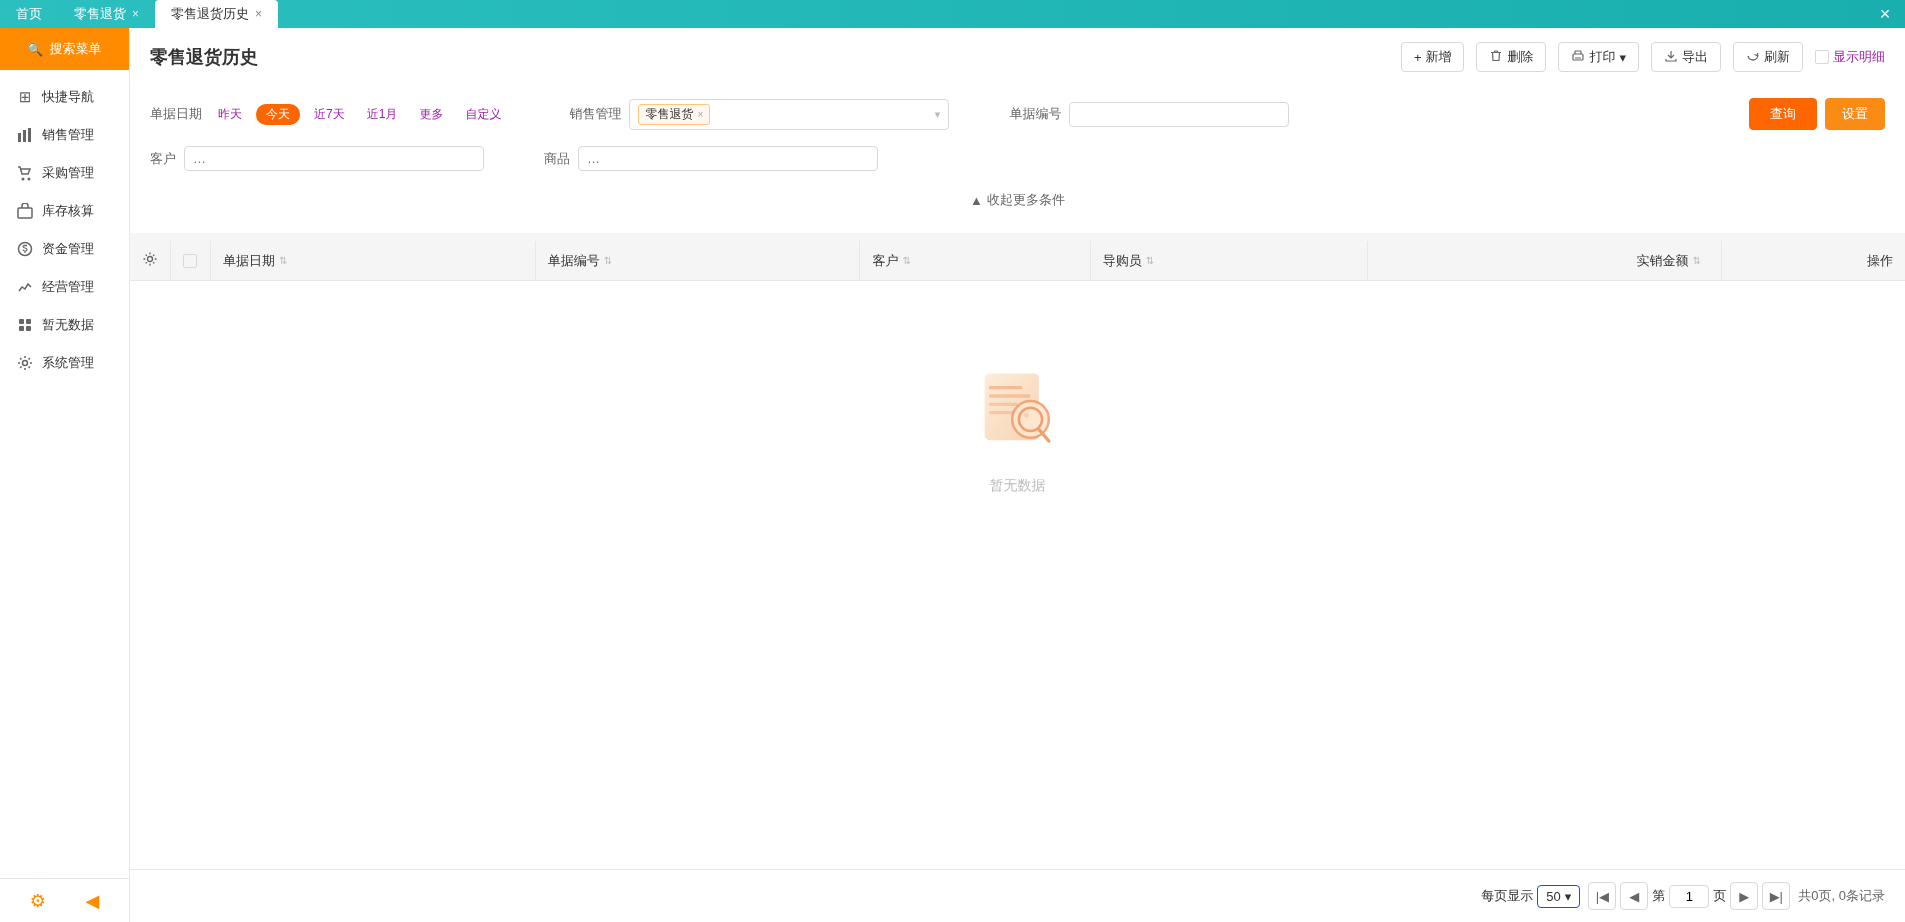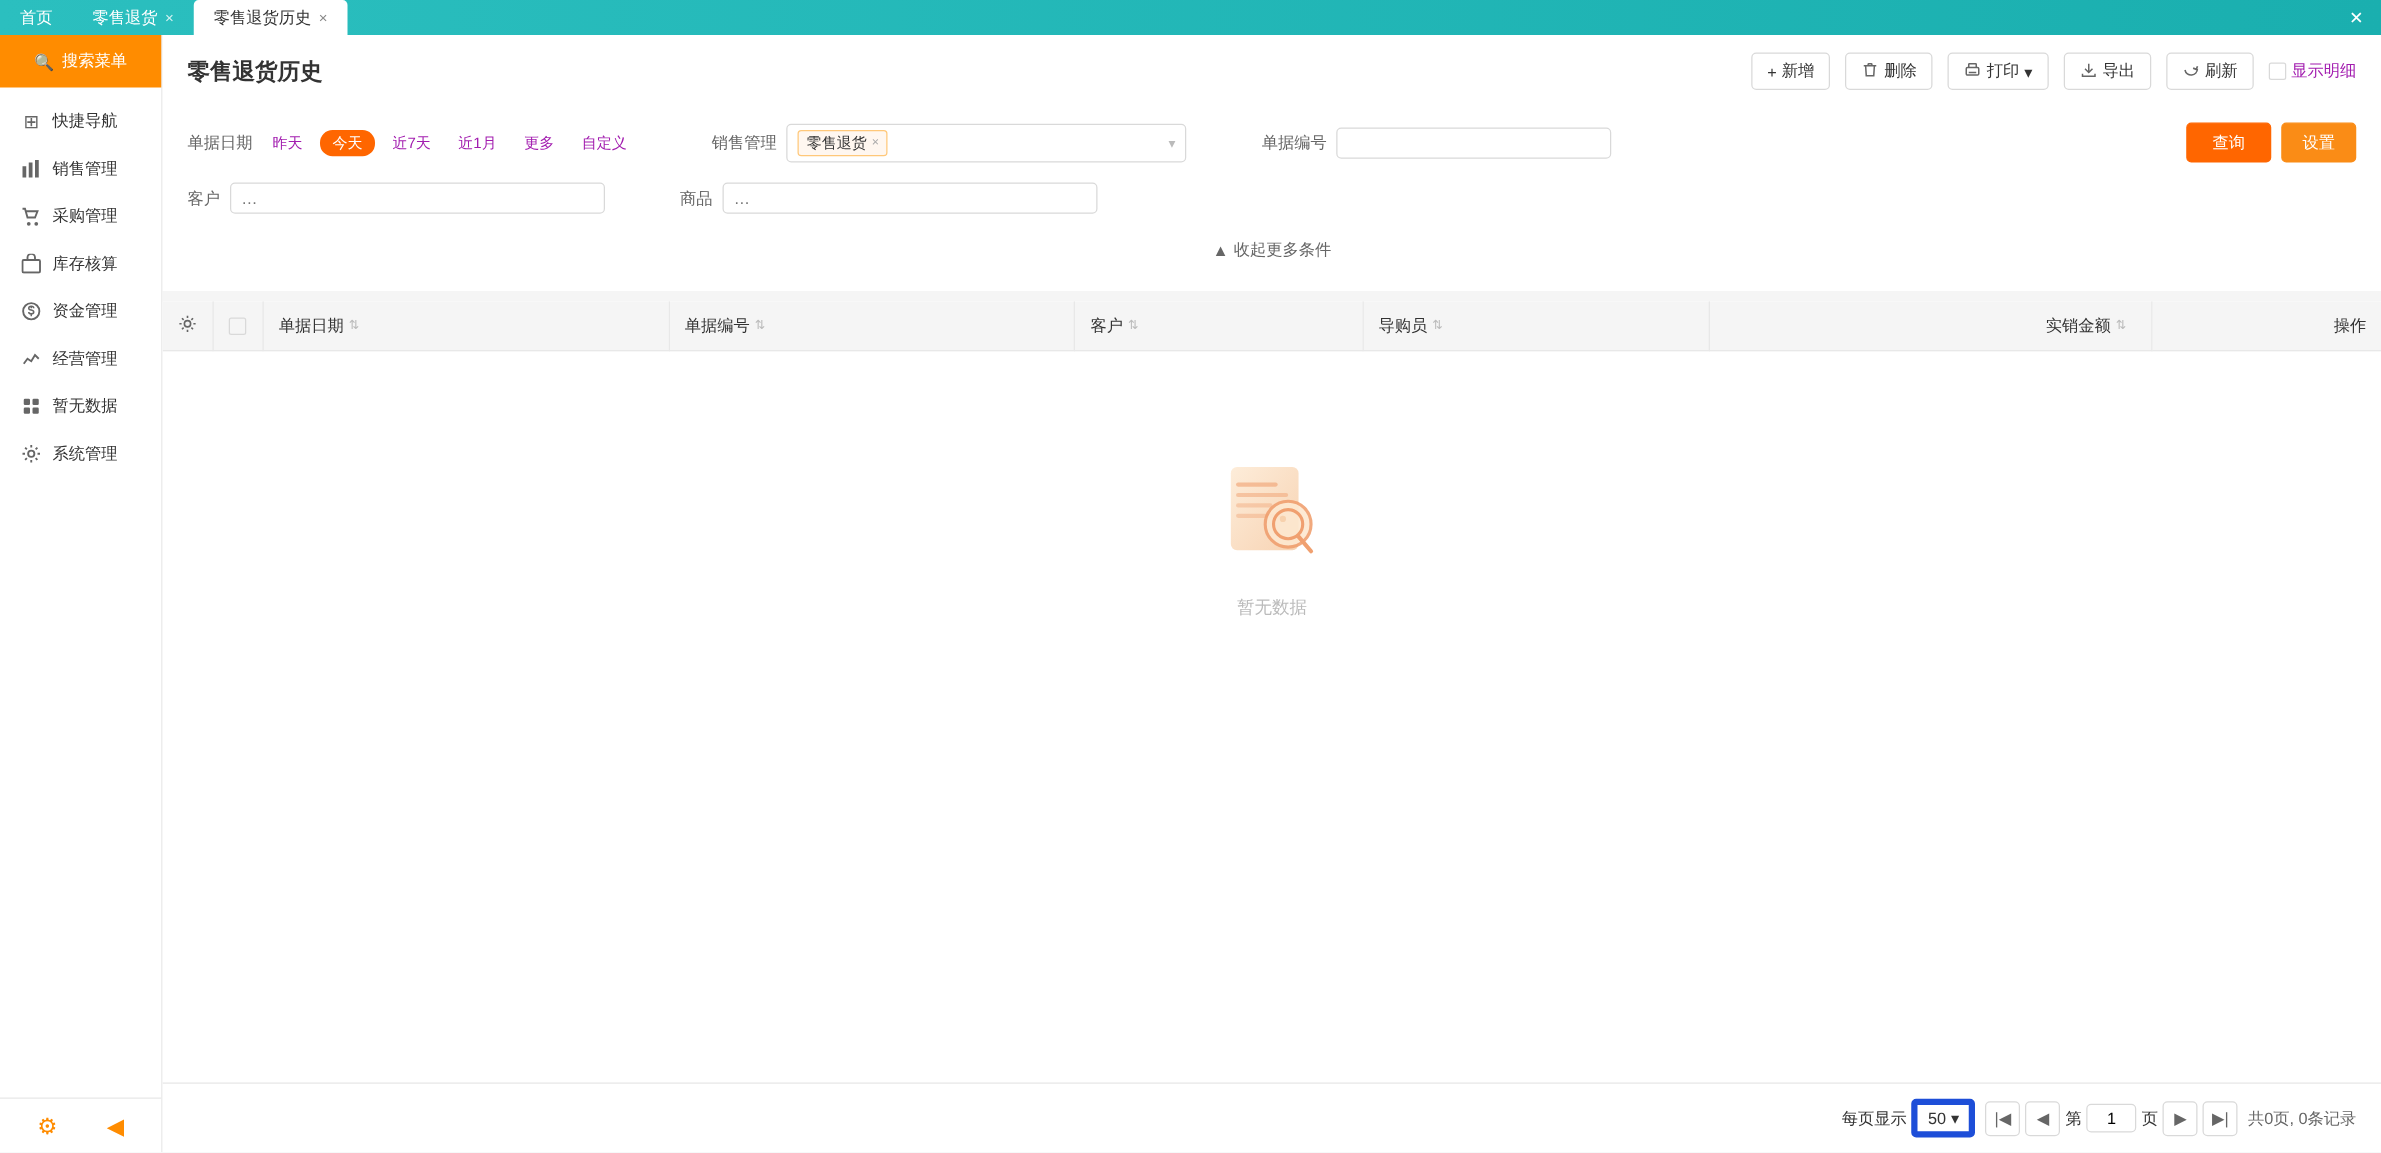--- a/index.html
+++ b/index.html
@@ -339,21 +339,21 @@
       gap: 8px;
       font-size: 13px;
       color: #333;
     }
     .page-size-select {
       display: flex;
       align-items: center;
       gap: 4px;
     }
     .page-size-box {
-      border: 5px solid #1d4ed8;
+      border: 1px solid #1d4ed8;
       border-radius: 4px;
       padding: 3px 8px;
       font-size: 13px;
       display: flex;
       align-items: center;
       gap: 4px;
       cursor: pointer;
     }
     .page-nav {
       display: flex;

